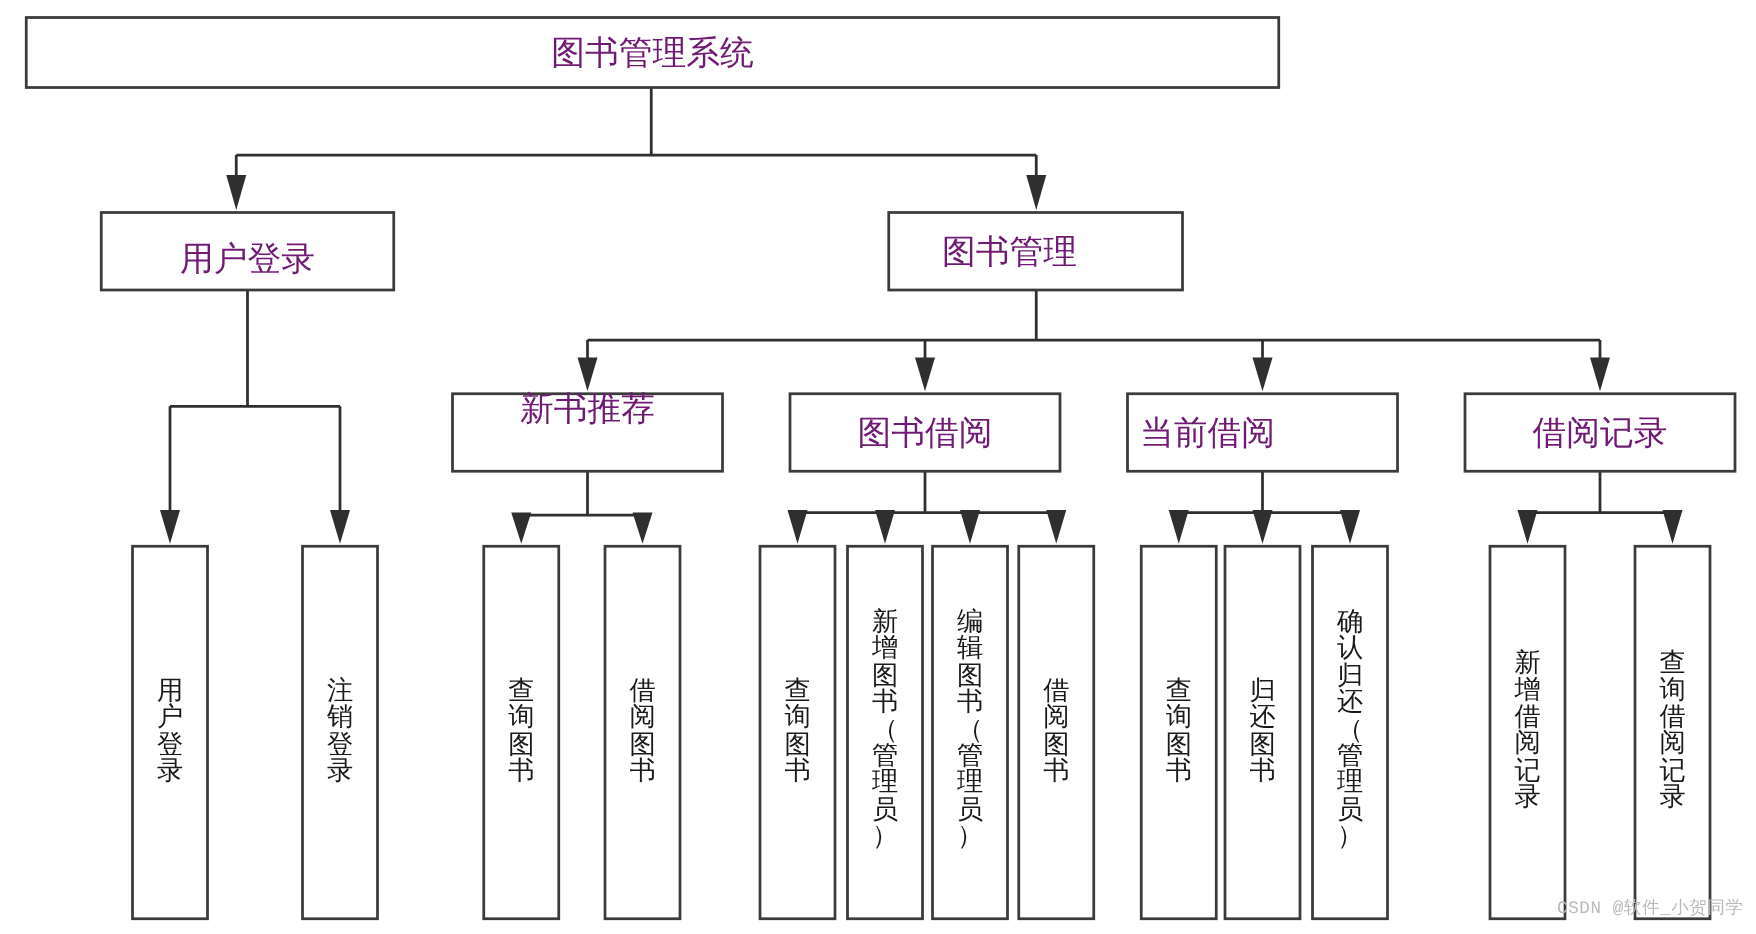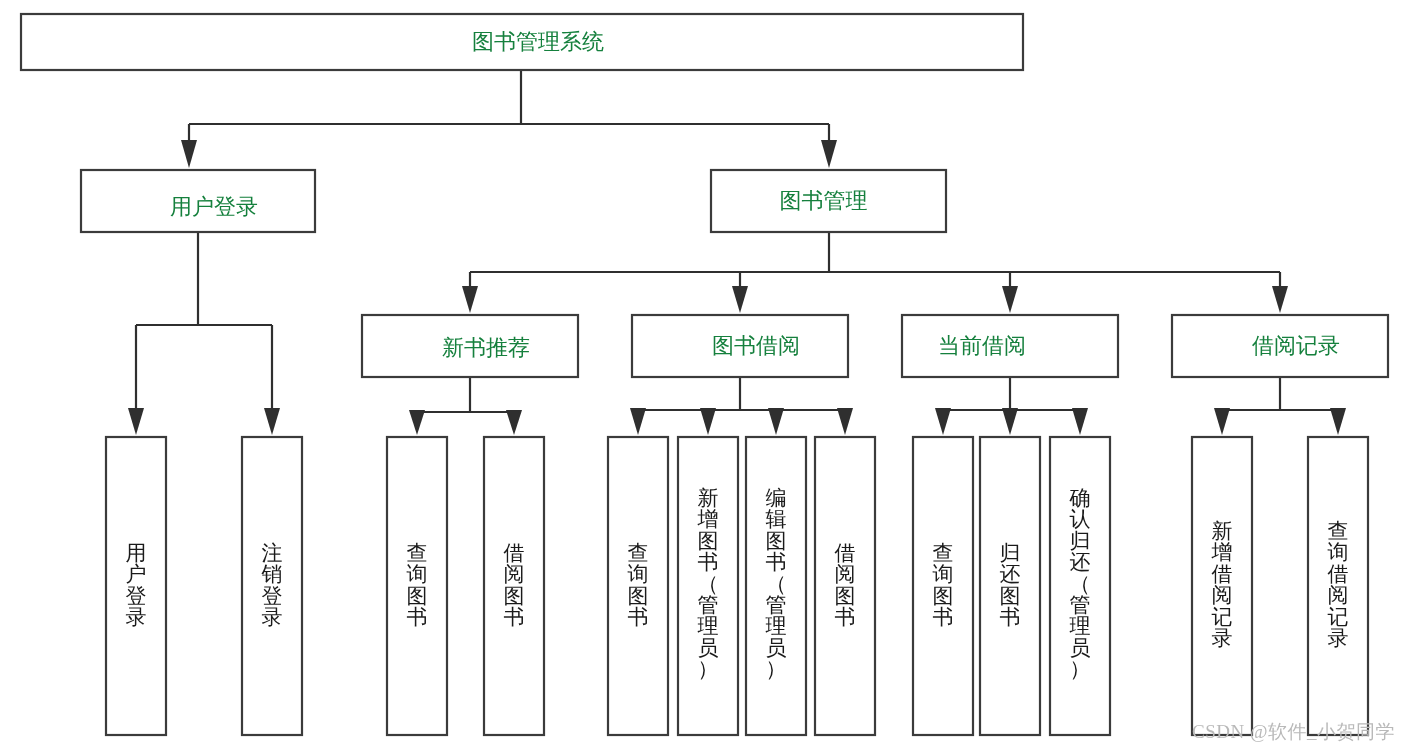--- a/index.html
+++ b/index.html
@@ -39,23 +39,23 @@
     fill: none;
     stroke-linecap: butt;
   }
   .arrow-head {
     fill: #2f2f2f;
     stroke: none;
   }
   .watermark {
     position: absolute;
     right: 10px;
-    bottom: 2px;
-    font-family: Liberation Serif, serif;
-    font-size: 19px;
+    bottom: 12px;
+    font-family: Liberation Mono, monospace;
+    font-size: 14px;
     color: #b9b9b9;
     white-space: nowrap;
     letter-spacing: 0.5px;
     user-select: none;
   }
   .vtext-wrap {
     position: absolute;
     display: flex;
     flex-direction: column;
     align-items: center;
@@ -67,25 +67,24 @@
     pointer-events: none;
   }
   .vtext-char {
     display: block;
   }
   .htext-wrap {
     position: absolute;
     display: flex;
     align-items: center;
     justify-content: center;
-    font-size: 22px;
-    color: #15803d;
+    font-size: 27px;
+    color: #701a75;
     pointer-events: none;
     white-space: nowrap;
-    padding-left: 16px;
   }
 </style>
 </head>
 <body>
 
 <div id="diagram-root">
 
   <svg class="diagram-canvas" viewBox="0 0 1405 747">
 
     <g>
@@ -183,21 +182,21 @@
 
     <rect class="node-box" x="1192" y="437" width="60" height="298"></rect>
     <rect class="node-box" x="1308" y="437" width="60" height="298"></rect>
   </svg>
 
   <div class="htext-wrap" style="left:21px; top:14px; width:1002px; height:56px;">图书管理系统</div>
 
   <div class="htext-wrap" style="left:81px; top:170px; width:234px; height:74px;">用户登录</div>
   <div class="htext-wrap" style="left:711px; top:170px; width:193px; height:62px;">图书管理</div>
 
-  <div class="htext-wrap" style="left:362px; top:323px; width:216px; height:50px;">新书推荐</div>
+  <div class="htext-wrap" style="left:362px; top:302px; width:216px; height:50px;">新书推荐</div>
   <div class="htext-wrap" style="left:632px; top:315px; width:216px; height:62px;text-align:right;">图书借阅</div>
   <div class="htext-wrap" style="left:858px; top:315px; width:216px; height:62px;">当前借阅</div>
   <div class="htext-wrap" style="left:1172px; top:315px; width:216px; height:62px;">借阅记录</div>
 
   <div class="vtext-wrap" style="left: 106px; top: 437px; width: 60px; height: 298px; padding-top: 105px;">
       <span class="vtext-char">用</span>
       <span class="vtext-char">户</span>
       <span class="vtext-char">登</span>
       <span class="vtext-char">录</span>
     </div>

